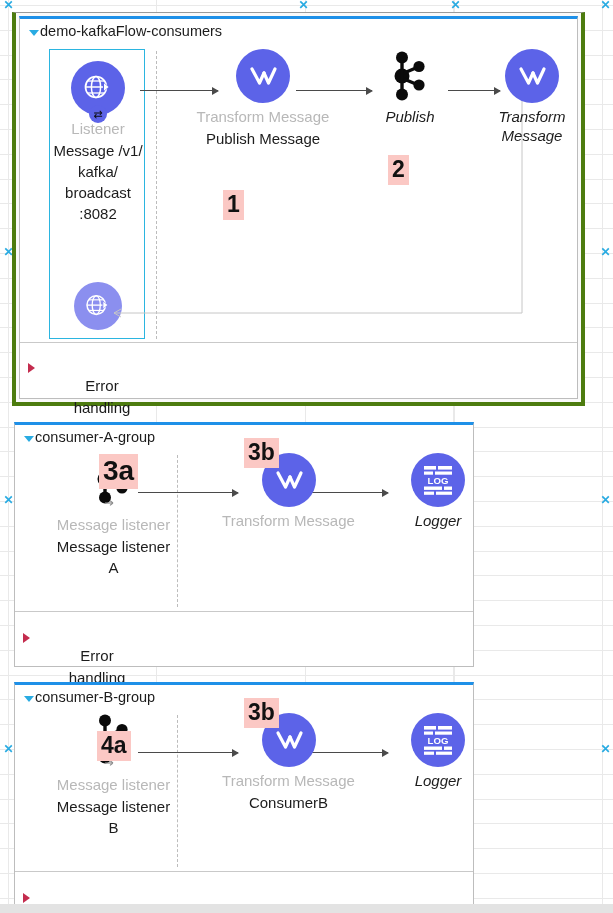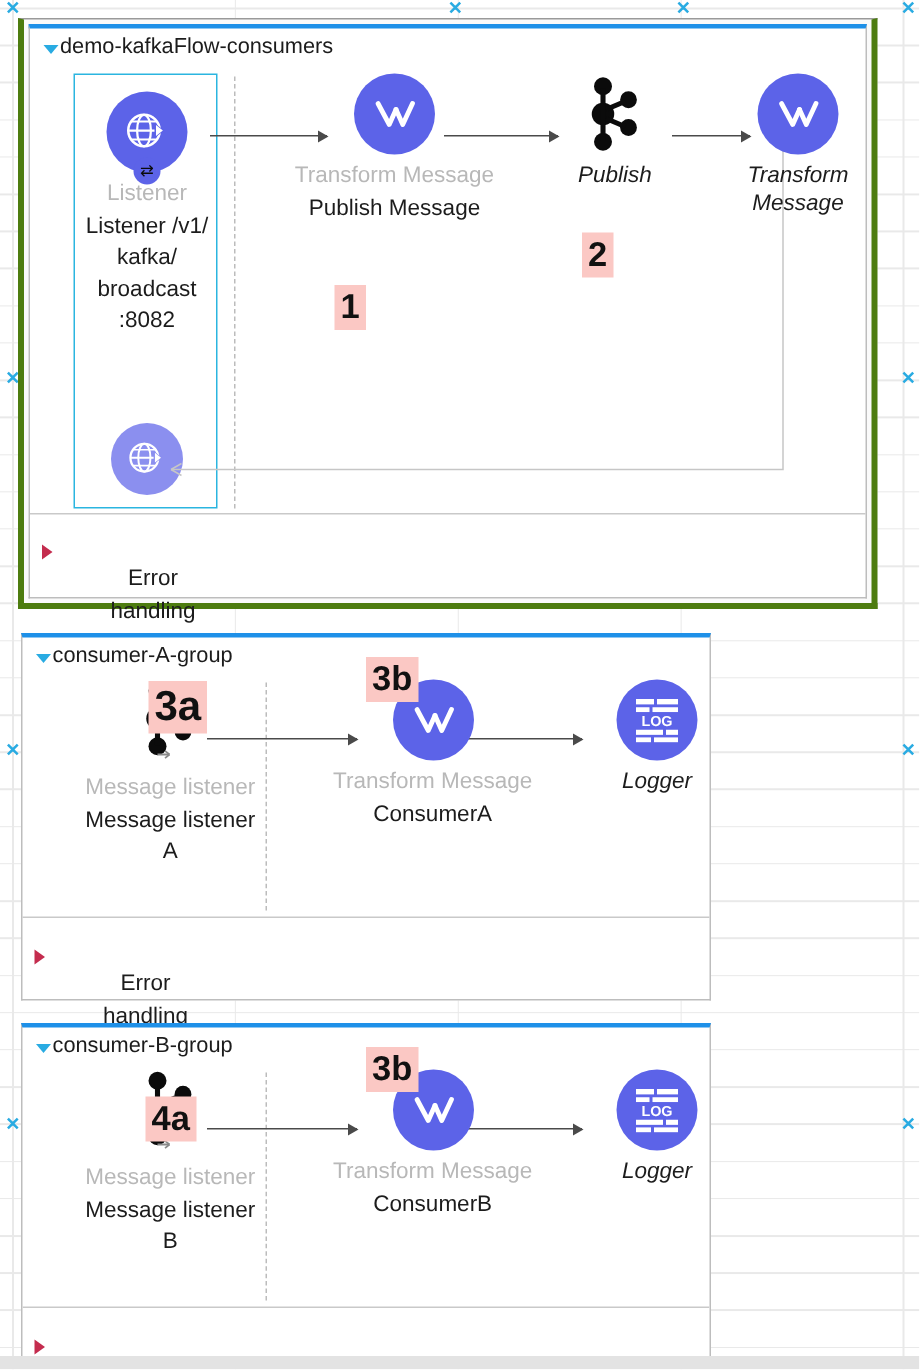--- a/index.html
+++ b/index.html
@@ -204,21 +204,21 @@
               <path d="M22 11 L28.5 16 L22 21 Z" fill="#5c63e8"></path>
               <path d="M23 12.3 L27.6 16 L23 19.7 Z" fill="#fff"></path>
             </svg>
             <span style="position:absolute; left:50%; bottom:-8px; transform:translateX(-50%);
                          width:18px; height:18px; border-radius:50%; background:#5c63e8;
                          display:flex; align-items:center; justify-content:center;
                          color:#0a0a0a; font-size:11px; line-height:1;">⇄</span>
           </div>
           <div class="node-type">Listener</div>
           <div class="node-label">
-            <span>Listener /v1/</span><br>
+            <span>Message /v1/</span><br>
             <span>kafka/</span><br>
             <span>broadcast</span><br>
             <span>:8082</span>
           </div>
         </div>
 
         <div class="node" style="left:0; top:232px; width:96px;">
           <div class="circ light" style="width:48px; height:48px;">
             <svg width="30" height="30" viewBox="0 0 34 34" aria-hidden="true">
               <circle cx="15" cy="16" r="10.5" fill="none" stroke="#fff" stroke-width="1.7"></circle>
@@ -328,21 +328,20 @@
     </div>
 
     <div class="node" style="left:182px; top:28px; width:183px;">
       <div class="circ" style="width:54px; height:54px;">
         <svg width="30" height="30" viewBox="0 0 30 30" aria-hidden="true">
           <path d="M4 8 L11.5 22 L16 12" fill="none" stroke="#fff" stroke-width="3.2" stroke-linecap="round" stroke-linejoin="round"></path>
           <path d="M16 12 L20.5 22 L27 8" fill="none" stroke="#fff" stroke-width="3.2" stroke-linecap="round" stroke-linejoin="round"></path>
         </svg>
       </div>
       <div class="node-type">Transform Message</div>
-      <div class="node-label">ConsumerA</div>
     </div>
 
     <div class="node" style="left:368px; top:28px; width:110px;">
       <div class="circ" style="width:54px; height:54px;">
         <svg width="34" height="32" viewBox="0 0 34 32" aria-hidden="true">
           <rect x="3" y="2" width="12" height="3.6" fill="#fff"></rect>
           <rect x="17" y="2" width="14" height="3.6" fill="#fff"></rect>
           <rect x="3" y="7.5" width="9" height="3.2" fill="#fff"></rect>
           <rect x="14" y="7.5" width="17" height="3.2" fill="#fff"></rect>
           <text x="17" y="19.8" font-family="'Liberation Sans',sans-serif" font-size="9.6" font-weight="bold" fill="#fff" text-anchor="middle">LOG</text>

